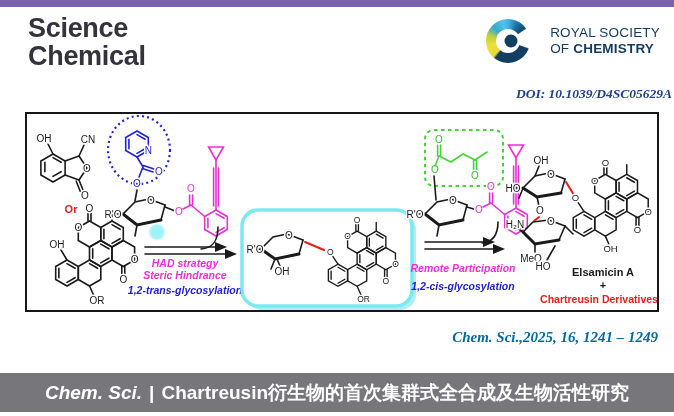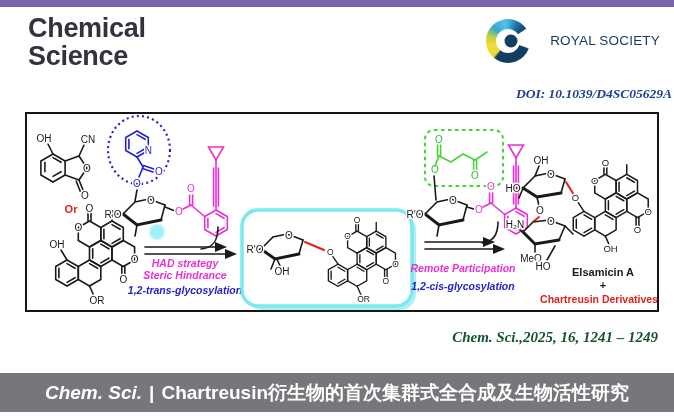--- a/index.html
+++ b/index.html
@@ -17,21 +17,21 @@
   .rsc-ring::after{content:"";position:absolute;inset:10px;background:#fff;border-radius:50%;}
   .rsc-dot{position:absolute;left:56%;top:50%;transform:translate(-50%,-50%);width:13px;height:13px;
         border-radius:50%;background:#123f61;z-index:2;}
   .rsc-text{font-size:13.5px;color:#113a5e;line-height:16px;letter-spacing:0.2px;}
   .rsc-text b{font-weight:bold;}
   .doi{position:absolute;right:2px;top:86px;font-family:"Liberation Serif",serif;
         font-style:italic;font-weight:bold;font-size:13.5px;color:#1e3f8f;}
   .scheme-frame{position:absolute;left:25px;top:112px;width:630px;height:196px;
         border:2.5px solid #161616;background:#fff;}
   .citation{position:absolute;right:16px;top:329px;font-family:"Liberation Serif",serif;
-        font-style:italic;font-weight:bold;font-size:15px;color:#14532d;margin-left:8px;}
+        font-style:italic;font-weight:bold;font-size:15px;color:#0369a1;margin-left:8px;}
   .banner{position:absolute;left:0;top:373px;width:674px;height:39px;background:#77767b;
         color:#ffffff;text-align:center;line-height:39px;font-size:19px;white-space:nowrap;}
   .banner-j{font-style:italic;font-weight:bold;}
   .banner-sep{font-weight:bold;margin:0 7px;}
   .banner-t{font-weight:bold;}
   
   svg .bk{fill:none;stroke:#1a1a1a;stroke-width:1.6;stroke-linecap:round;}
   svg .bkb{fill:none;stroke:#1a1a1a;stroke-width:3;stroke-linecap:round;}
   svg .mgs{fill:none;stroke:#ea2fd4;stroke-width:1.6;stroke-linecap:round;}
   svg .bls{fill:none;stroke:#2323cf;stroke-width:1.6;stroke-linecap:round;}
@@ -54,30 +54,31 @@
         fill:#e3201b;text-anchor:middle;}
 </style>
 </head>
 <body>
 
 <div class="page">
 
   <div class="topbar"></div>
 
   <div class="journal-title">
+    <div>Science</div>
     <div>Chemical</div>
-    <div>Science</div>
   </div>
 
   <div class="rsc">
     <div class="rsc-ring">
       <span class="rsc-dot"></span>
     </div>
     <div class="rsc-text">
       <div>ROYAL SOCIETY</div>
+      <div><span>OF</span> <b>CHEMISTRY</b></div>
     </div>
   </div>
 
   <div class="doi">DOI: 10.1039/D4SC05629A</div>
 
   <div class="scheme-frame">
     <svg width="630" height="196" viewBox="0 0 630 196">
       <defs>
         <marker id="ah" markerUnits="userSpaceOnUse" markerWidth="13" markerHeight="11" refX="2" refY="5" orient="auto">
           <path d="M0,0 L12,5 L0,10 Z" fill="#1a1a1a"></path>

